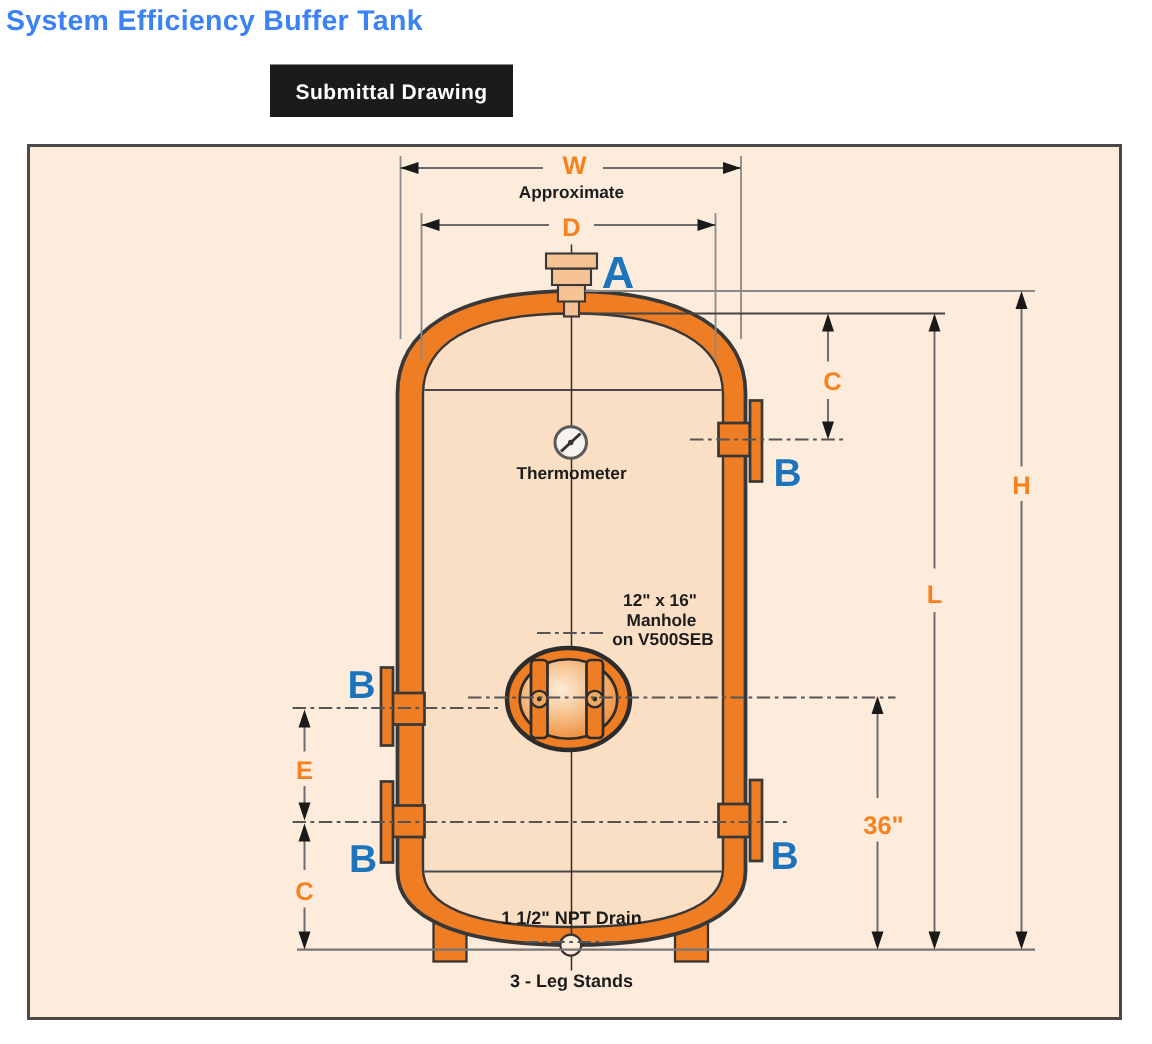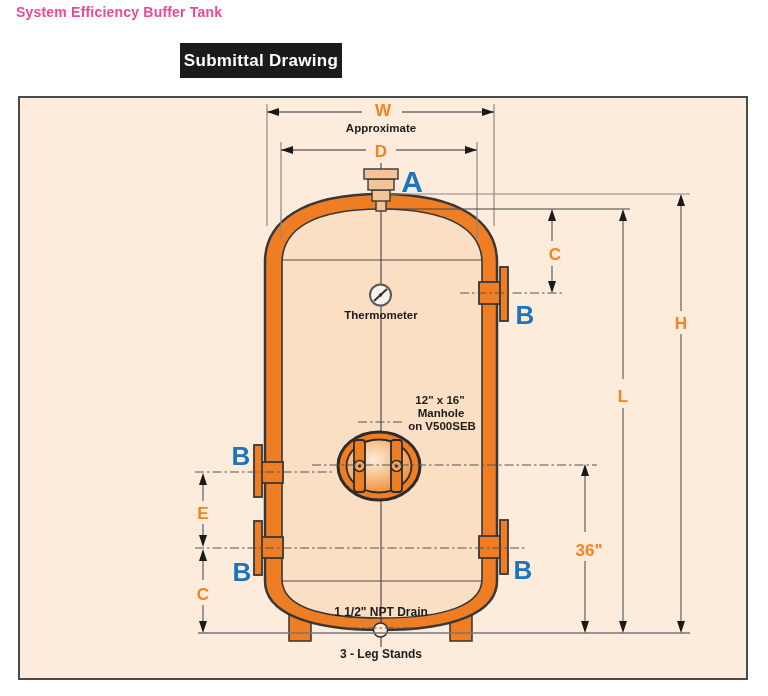--- a/index.html
+++ b/index.html
@@ -1,26 +1,26 @@
 <!DOCTYPE html>
 <html><head>
 <meta charset="utf-8">
 <style>
   html,body{margin:0;padding:0;background:#ffffff;}
   body{
     width:768px;height:696px;position:relative;overflow:hidden;
     font-family:"Liberation Sans", sans-serif;
   }
   .page-title{
-    position:absolute;left:16px;top:4px;margin:0;
-    font-size:14px;font-weight:bold;color:#ec4899;letter-spacing:0.2px;
+    position:absolute;left:4px;top:4px;margin:0;
+    font-size:19px;font-weight:bold;color:#3b82f6;letter-spacing:0.2px;
   }
   .banner{
     position:absolute;left:180px;top:43px;width:162px;height:35px;
-    background:#1b1b1b;color:#ffffff;font-size:17px;font-weight:bold;
+    background:#1b1b1b;color:#ffffff;font-size:14px;font-weight:bold;
     display:flex;align-items:center;justify-content:center;letter-spacing:0.3px;
   }
   .drawing-box{
     position:absolute;left:18px;top:96px;width:730px;height:584px;
   }
   svg text{font-family:"Liberation Sans", sans-serif;font-weight:bold;}
   .dim-orange{fill:#F5821F;font-size:17px;}
   .lbl-blue{fill:#1C75BC;}
   .note{fill:#1c1c1c;}
 </style>

